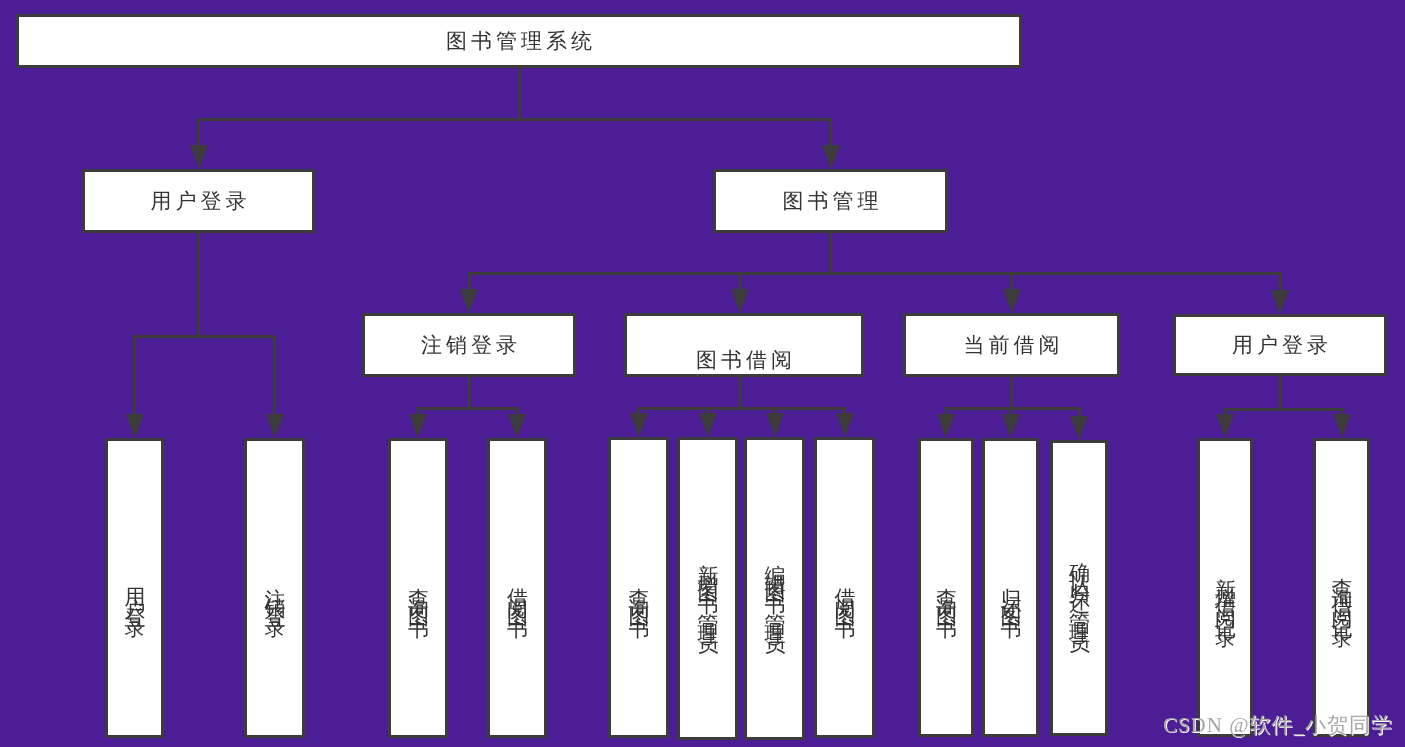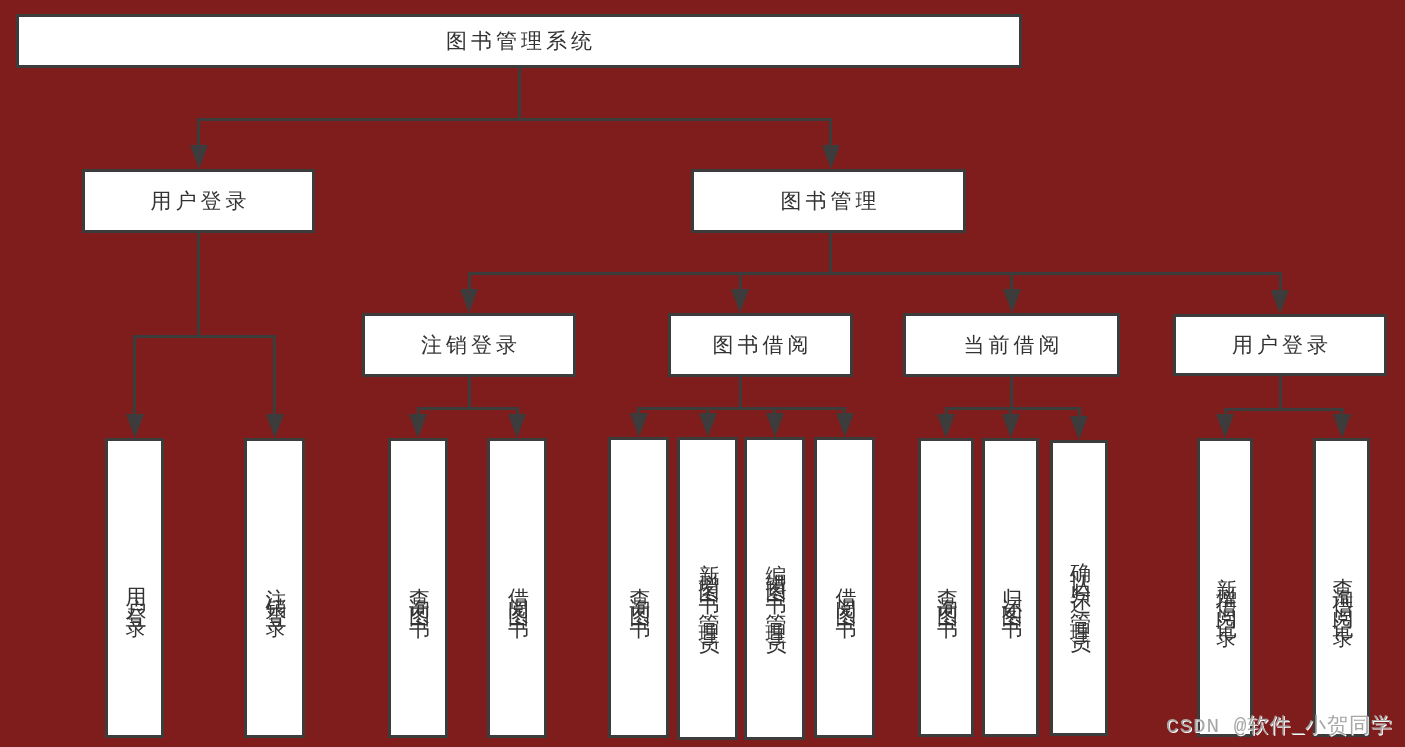--- a/index.html
+++ b/index.html
@@ -3,23 +3,23 @@
 <meta charset="utf-8">
 <style>
   :root{
     --line-color:#3c3c3c;
     --text-color:#333333;
   }
   html,body{margin:0;padding:0;background:#ffffff;}
   #canvas{
     position:relative;
     width:1405px;height:747px;
-    background:#7f1d1d;
+    background:#4c1d95;
     overflow:hidden;
-    font-family:Liberation Mono, monospace;
+    font-family:Liberation Serif, serif;
   }
   .node{
     position:absolute;
     box-sizing:border-box;
     background:#ffffff;
     border:3px solid var(--line-color);
     display:flex;align-items:center;justify-content:center;
     color:var(--text-color);
     z-index:2;
   }
@@ -117,27 +117,27 @@
     <div class="cline" style="left: 1224px; top: 408px; width: 3px; height: 8px;"></div>
     <div class="arrow" style="left: 1216px; top: 414px; border-left-width: 9px; border-right-width: 9px; border-top-width: 24px;"></div>
     <div class="cline" style="left: 1340px; top: 408px; width: 3px; height: 8px;"></div>
     <div class="arrow" style="left: 1333px; top: 414px; border-left-width: 9px; border-right-width: 9px; border-top-width: 24px;"></div>
     <div class="node h" style="left: 16px; top: 14px; width: 1006px; height: 54px;">
       <span class="lbl">图书管理系统</span>
     </div>
     <div class="node h" style="left: 82px; top: 169px; width: 233px; height: 64px;">
       <span class="lbl">用户登录</span>
     </div>
-    <div class="node h" style="left: 691px; top: 169px; width: 275px; height: 64px; align-items: center;">
+    <div class="node h" style="left: 713px; top: 169px; width: 235px; height: 64px; align-items: center;">
       <span class="lbl">图书管理</span>
     </div>
     <div class="node h" style="left: 362px; top: 313px; width: 214px; height: 64px;">
       <span class="lbl">注销登录</span>
     </div>
-    <div class="node h" style="left: 668px; top: 313px; width: 185px; height: 64px;">
+    <div class="node h" style="left: 624px; top: 313px; width: 240px; height: 64px; align-items: flex-end;">
       <span class="lbl">图书借阅</span>
     </div>
     <div class="node h" style="left: 903px; top: 313px; width: 217px; height: 64px;">
       <span class="lbl">当前借阅</span>
     </div>
     <div class="node h" style="left: 1173px; top: 314px; width: 214px; height: 62px;">
       <span class="lbl">用户登录</span>
     </div>
     <div class="node v" style="left: 105px; top: 438px; width: 59px; height: 300px;">
       <span class="lbl">用户登录</span>

